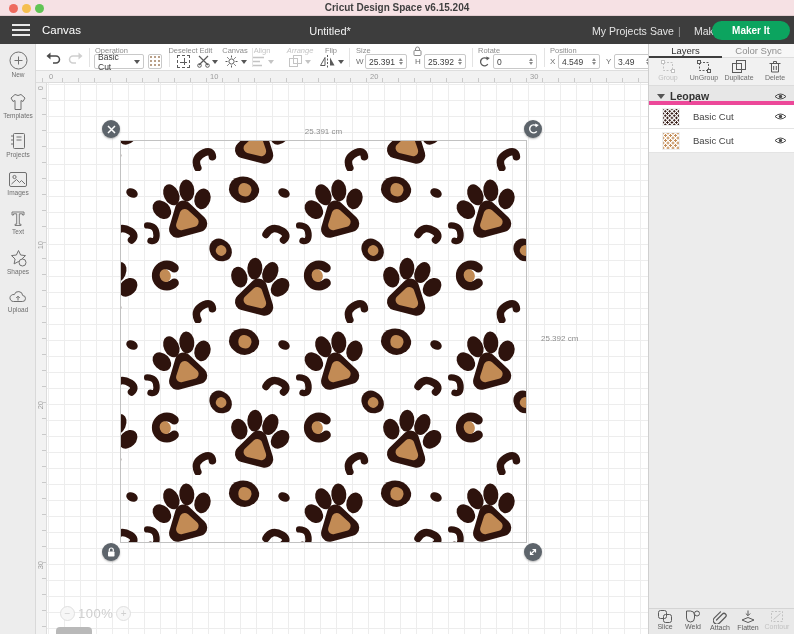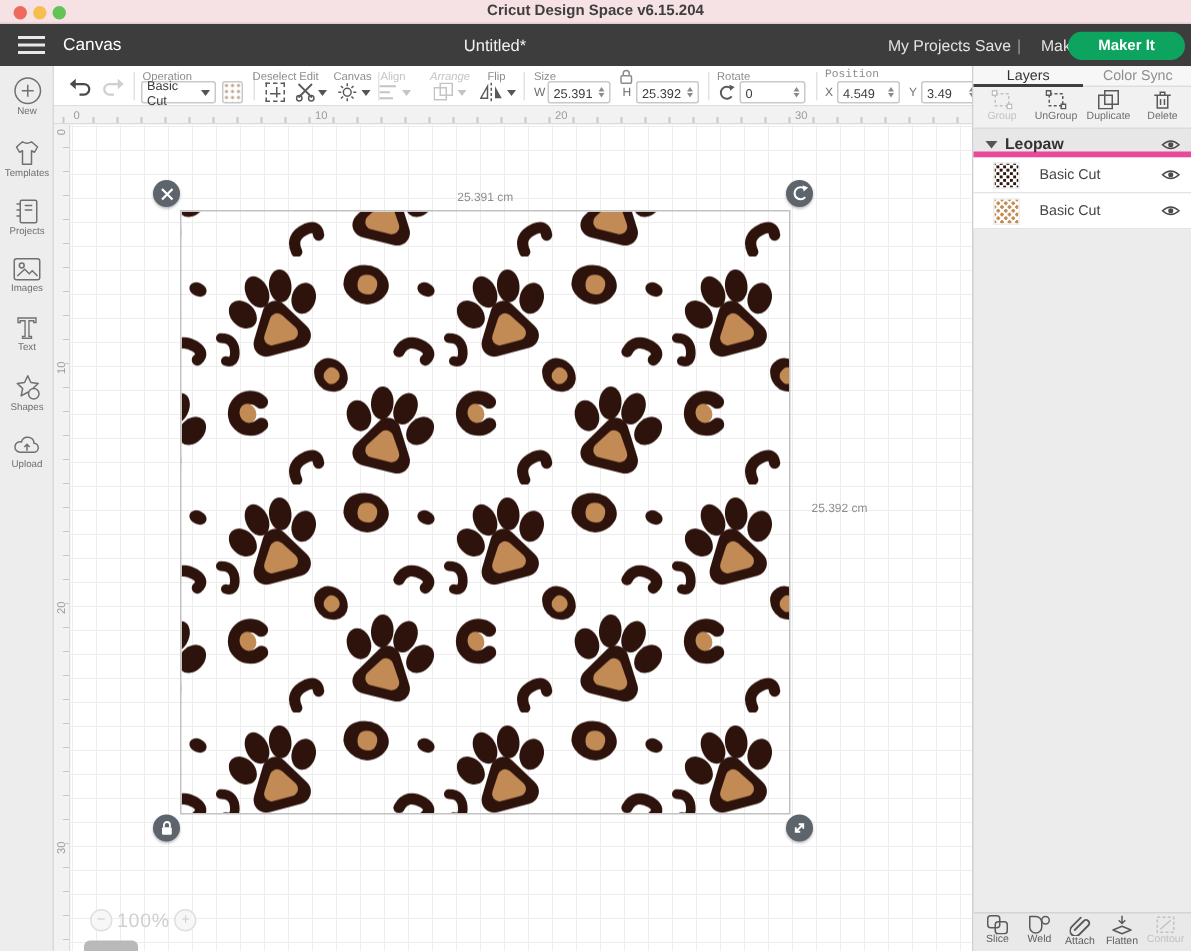--- a/index.html
+++ b/index.html
@@ -229,21 +229,21 @@
   </svg>
   <div class="abs t-input" style="left:457px;width:44px;">
     <span class="val">0</span>
     <span class="stepper">
         <i class="up"></i>
         <i class="dn"></i>
       </span>
   </div>
   <div class="abs t-sep" style="left:508px;"></div>
 
-  <div class="abs t-label" style="left:514px;font-family:Liberation Mono, monospace;">Position</div>
+  <div class="abs t-label" style="left:514px;">Position</div>
   <div class="abs fld-lab" style="left:514px;">X</div>
   <div class="abs t-input" style="left:522px;width:42px;">
     <span class="val">4.549</span>
     <span class="stepper">
         <i class="up"></i>
         <i class="dn"></i>
       </span>
   </div>
   <div class="abs fld-lab" style="left:570px;">Y</div>
   <div class="abs t-input" style="left:578px;width:40px;">

